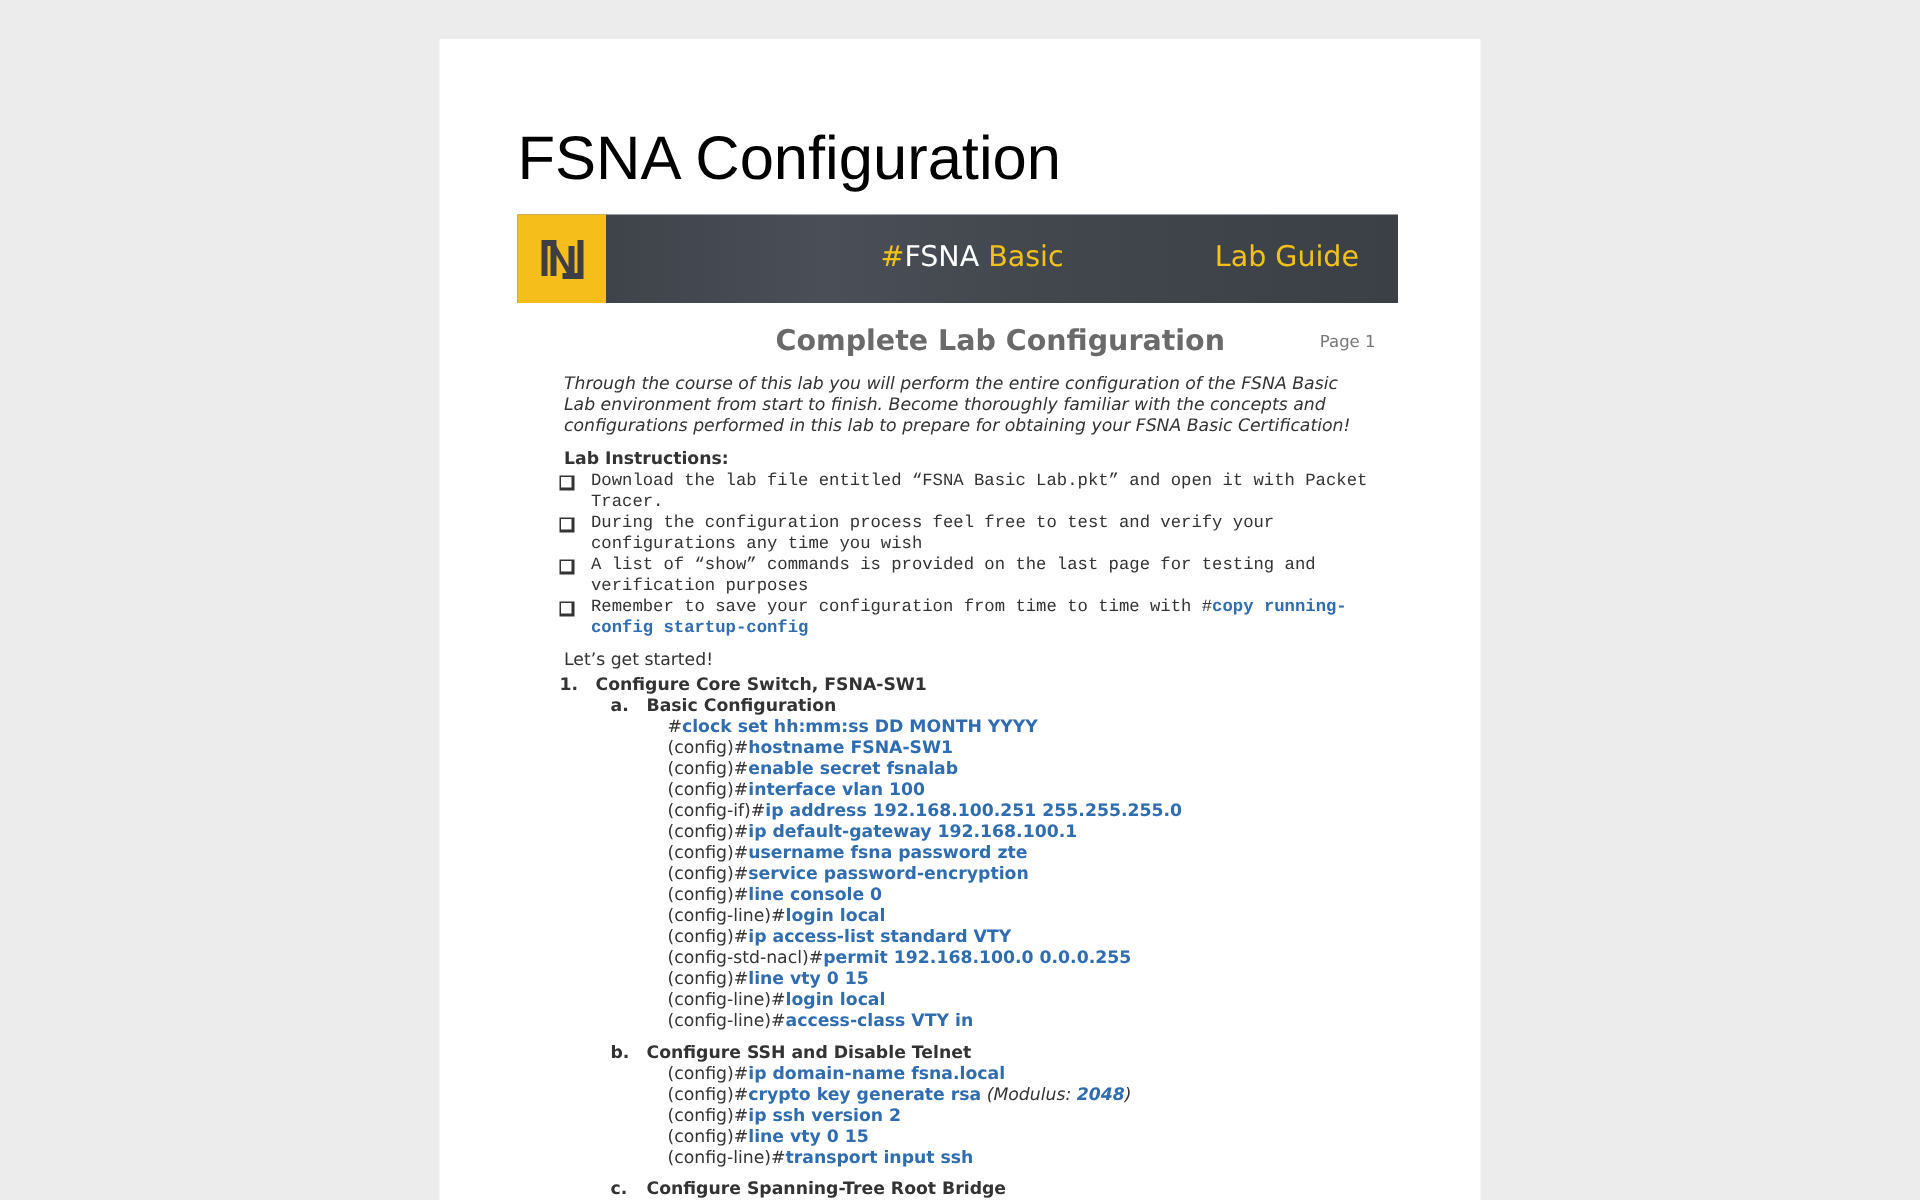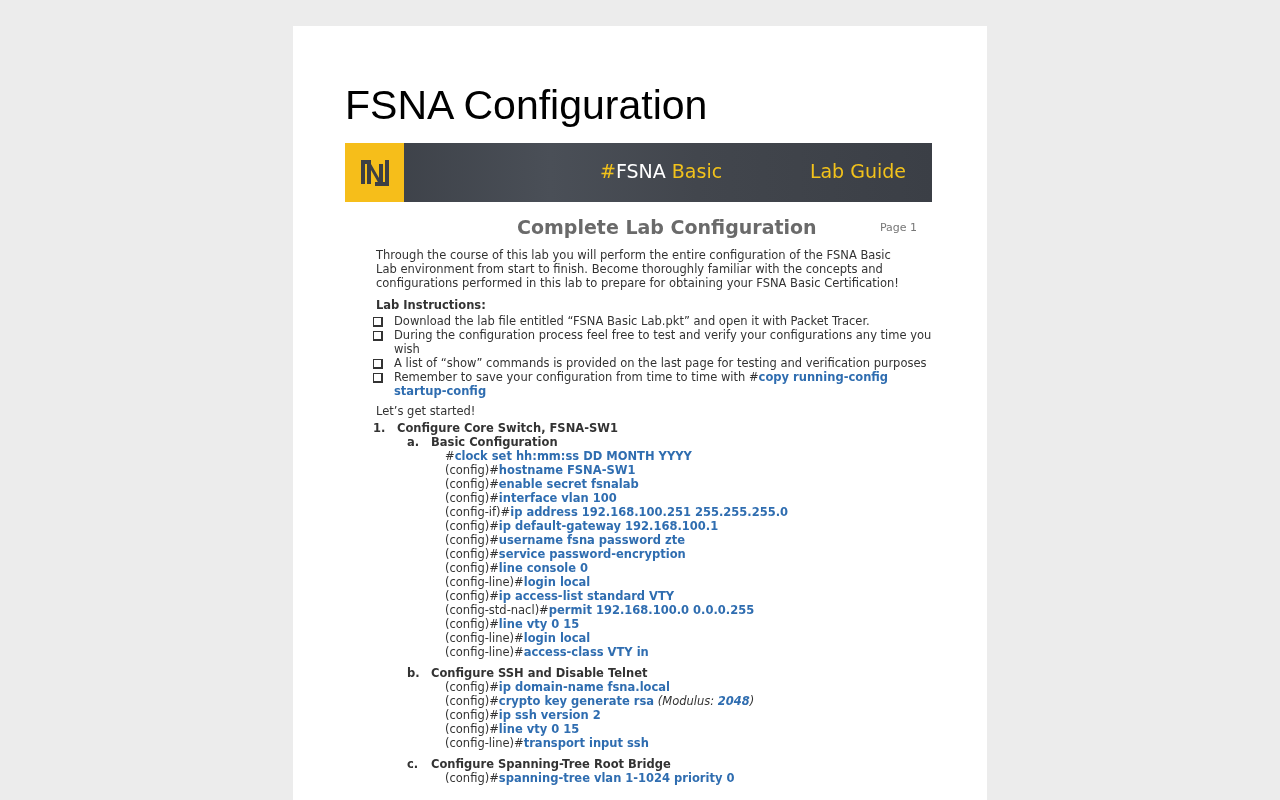--- a/index.html
+++ b/index.html
@@ -26,21 +26,21 @@
   .banner {
     position: relative; height: 59px; width: 587px;
     background: linear-gradient(90deg, #3a3e45 0%, #4a4f57 35%, #42464d 60%, #3b3f46 100%);
   }
   .banner-logo {
     position: absolute; left: 0; top: 0; width: 59px; height: 59px;
     background: #f6be1a;
     display: flex; align-items: center; justify-content: center;
   }
   .banner-mid {
-    position: absolute; left: 255px; top: 17px;
+    position: absolute; left: 242px; top: 17px;
     font-size: 19px; color: #ffffff;
   }
   .banner-right {
     position: absolute; right: 26px; top: 17px;
     font-size: 19px; color: #f2c21b;
   }
   .yel { color: #f2c21b; }
   .lab-head {
     position: relative; height: 40px;
   }
@@ -48,23 +48,23 @@
     position: absolute; left: 172px; top: 14px;
     font-size: 19px; font-weight: bold; color: #6a6a6a;
   }
   .page-num {
     position: absolute; right: 15px; top: 19px;
     font-size: 11px; color: #777;
   }
   .body-text {
     font-size: 11.5px; color: #333; line-height: 14px;
   }
-  .intro { margin: 6px 0 0 31px; width: 530px; }
+  .intro { margin: 6px 0 0 31px; width: 530px; font-style: italic; }
   .instr-h { margin: 8px 0 0 31px; font-weight: bold; }
-  .bullets { list-style: none; margin: 2px 0 0 28px; padding: 0; }
+  .bullets { list-style: none; margin: 2px 0 0 28px; padding: 0; font-family: Liberation Mono, monospace; }
   .bullets li { position: relative; padding-left: 21px; }
   .bullets li .box {
     position: absolute; left: 0; top: 3px; width: 7px; height: 7px;
     border: 1px solid #333; border-right-width: 2px; border-bottom-width: 2px;
   }
   .cmd { color: #2f6db0; font-weight: bold; }
   .lets { margin: 6px 0 0 31px; }
   .sec1 { margin: 3px 0 0 28px; font-weight: bold; }
   .sec1 .num { display: inline-block; width: 20px; }
   .sub { margin: 0 0 0 62px; font-weight: bold; }

